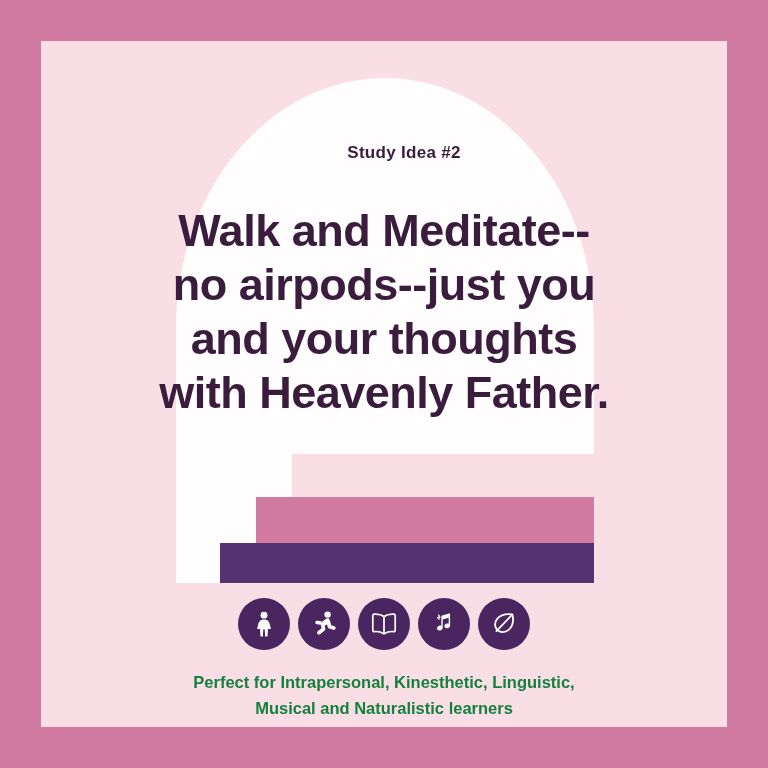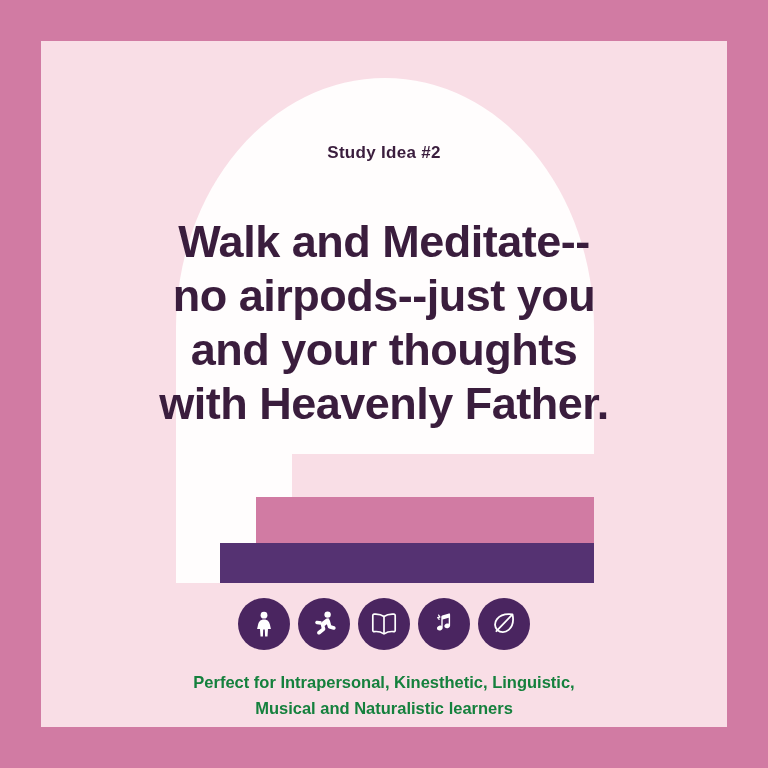--- a/index.html
+++ b/index.html
@@ -74,36 +74,36 @@
   #eyebrow {
     position: absolute;
     left: 0;
     top: 102px;           
     width: 686px;
     text-align: center;
     font-size: 17px;
     font-weight: 700;
     letter-spacing: 0.3px;
     color: #3a1d3d;
+    padding-left: 20px;
   }
 
   
   #headline {
     position: absolute;
     left: 96px;
     top: 163px;
     width: 494px;
     text-align: center;
     font-size: 45px;
     line-height: 54px;
     font-weight: 700;
     letter-spacing: -0.5px;
     color: #3a1d3d;
     white-space: pre-line;
-    margin-top: 11px;
   }
 
   
   #icon-row {
     position: absolute;
     left: 0;
     top: 557px;           
     width: 686px;
     display: flex;
     justify-content: center;

